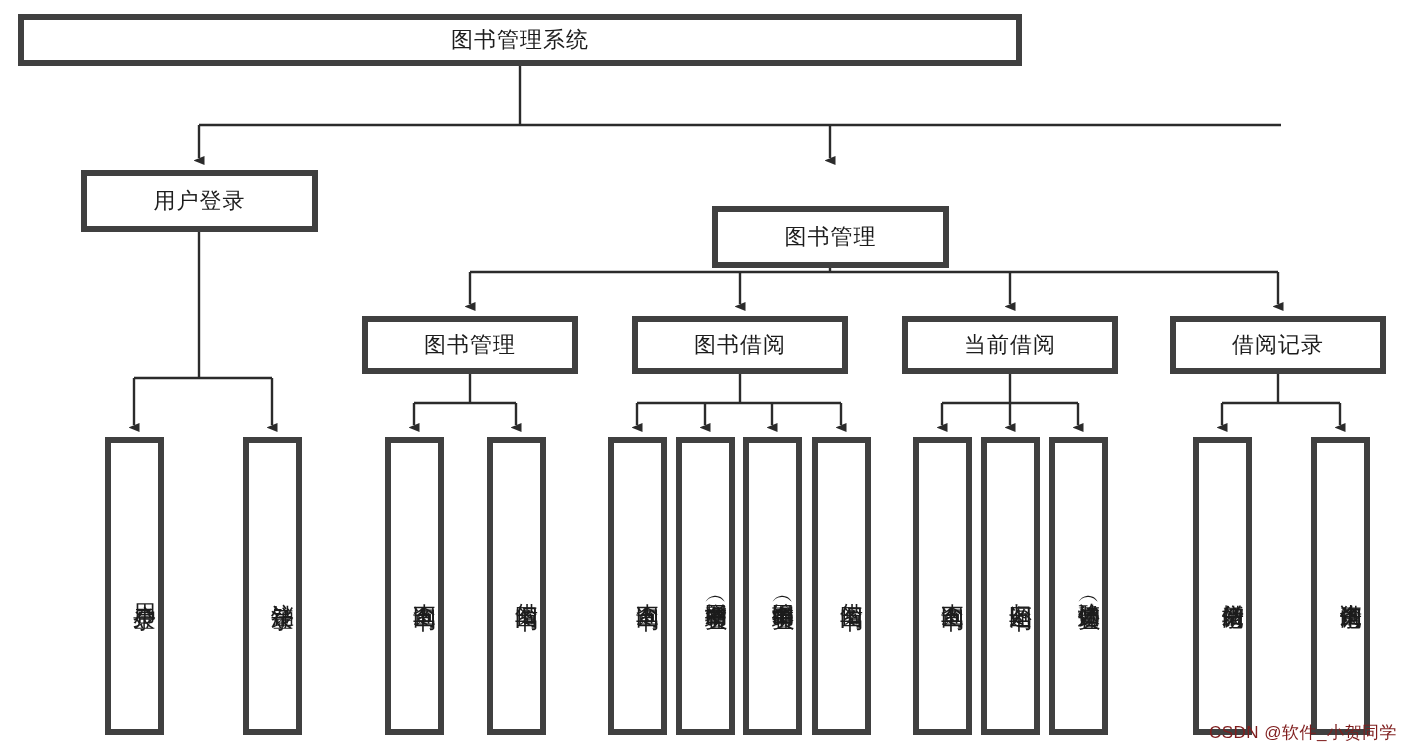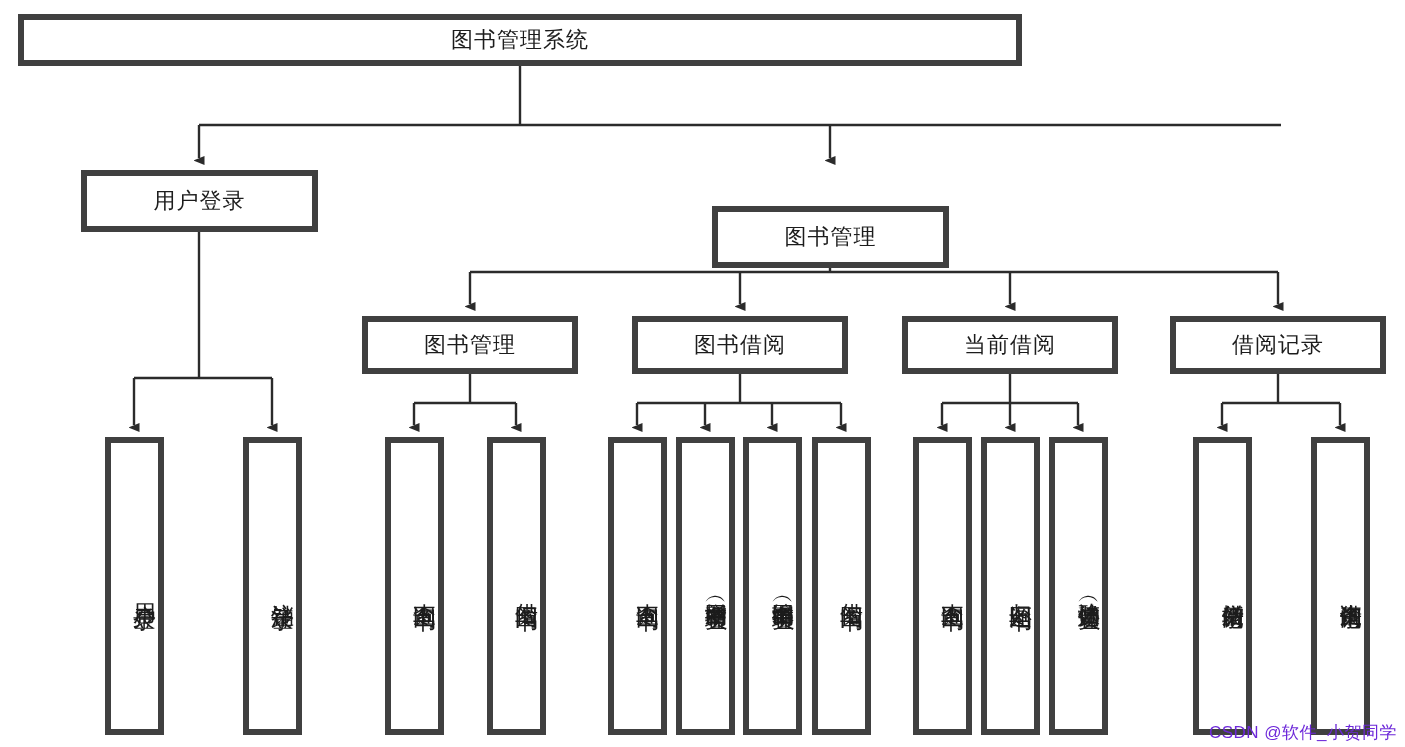--- a/index.html
+++ b/index.html
@@ -57,21 +57,21 @@
     letter-spacing: 1px;
   }
   .node-label {
     display: block;
   }
   #watermark {
     position: absolute;
     right: 8px;
     bottom: 3px;
     font-size: 17px;
-    color: #6d28d9;
+    color: #7f1d1d;
     letter-spacing: 0.5px;
     white-space: nowrap;
     user-select: none;
   }
 </style>
 </head>
 <body>
 
 <div id="diagram-root">
 

